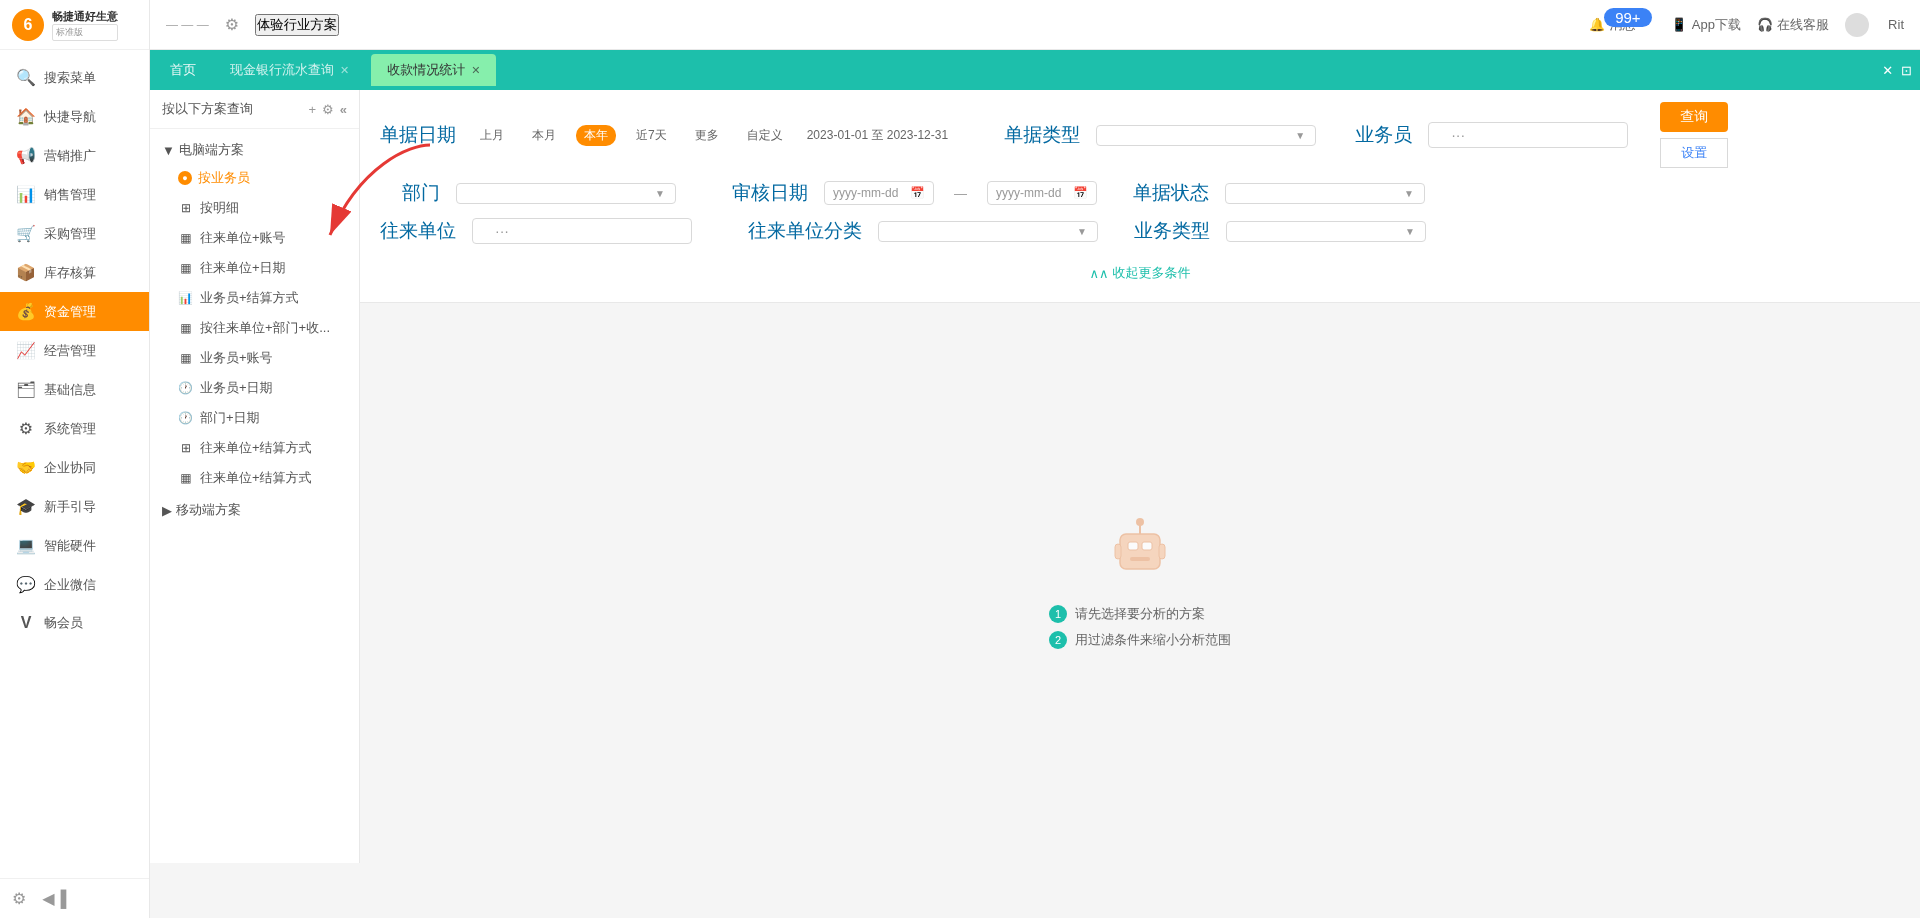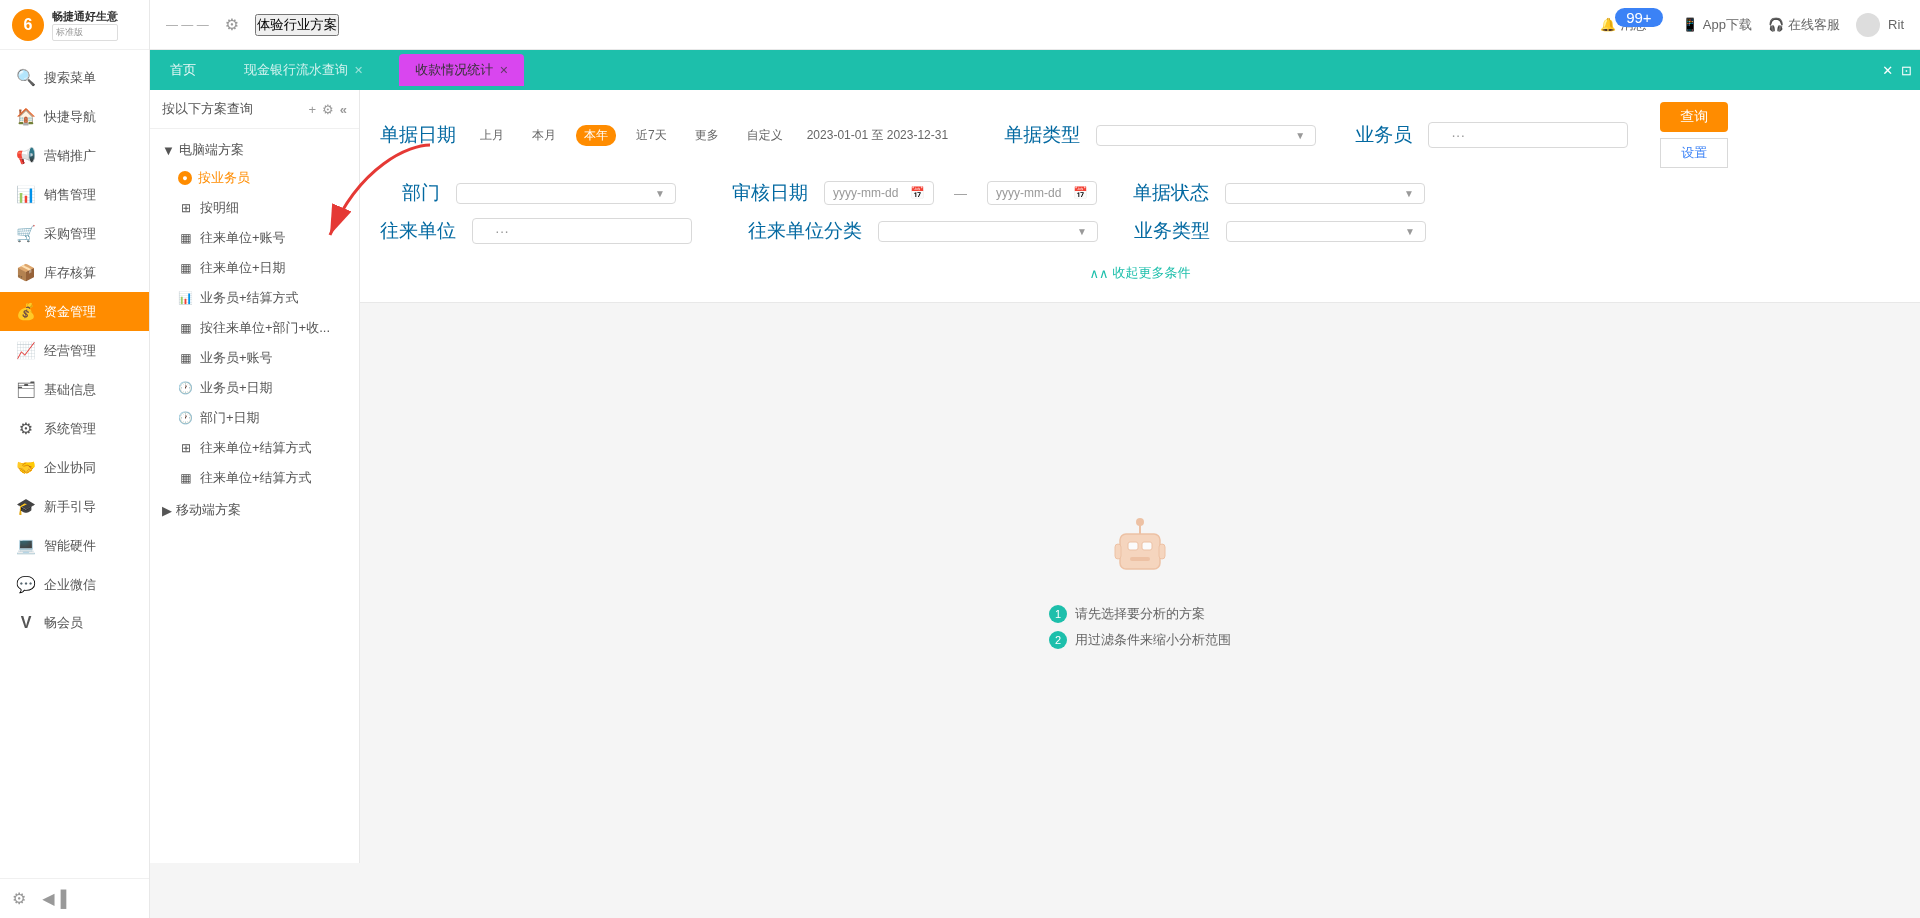--- a/index.html
+++ b/index.html
@@ -93,34 +93,34 @@
       right: -16px;
     }
 
     
     .tab-bar {
       height: 40px;
       background: #1dbfab;
       display: flex;
       align-items: center;
       padding: 0 8px;
-      gap: 20px;
+      gap: 6px;
     }
     .tab {
       height: 32px;
       padding: 0 16px;
       display: flex;
       align-items: center;
       gap: 6px;
       cursor: pointer;
       color: rgba(255,255,255,0.8);
       border-radius: 4px 4px 0 0;
       font-size: 13px;
     }
-    .tab.active { background: #d946ef; color: #333; border-radius: 4px 4px 0 0; justify-content: space-between; }
+    .tab.active { background: #86efac; color: #333; border-radius: 4px 4px 0 0; justify-content: space-between; }
     .tab .close-icon { font-size: 11px; opacity: 0.7; }
     .tab-home { color: rgba(255,255,255,0.9); padding: 0 12px; }
 
     .tab-bar-right { margin-left: auto; display: flex; align-items: center; gap: 8px; color: white; }
 
     
     .page-content { flex: 1; overflow: auto; background: #f5f5f5; }
 
     
     .page-title-bar {
@@ -414,21 +414,21 @@
         <span class="badge-red">99+</span>
       </div>
       <div style="display:flex;align-items:center;gap:4px;margin-left:20px;">
         <span>📱</span>
         <span>App下载</span>
       </div>
       <div style="display:flex;align-items:center;gap:4px;">
         <span>🎧</span>
         <span>在线客服</span>
       </div>
-      <div style="display:flex;align-items:center;gap:8px;">
+      <div style="display:flex;align-items:center;gap:19px;">
         <div style="width:24px;height:24px;background:#ddd;border-radius:50%;"></div>
         <span>Rit</span>
       </div>
     </div>
   </div>
 
   <div class="tab-bar">
     <div class="tab tab-home">
       <span>首页</span>
     </div>

